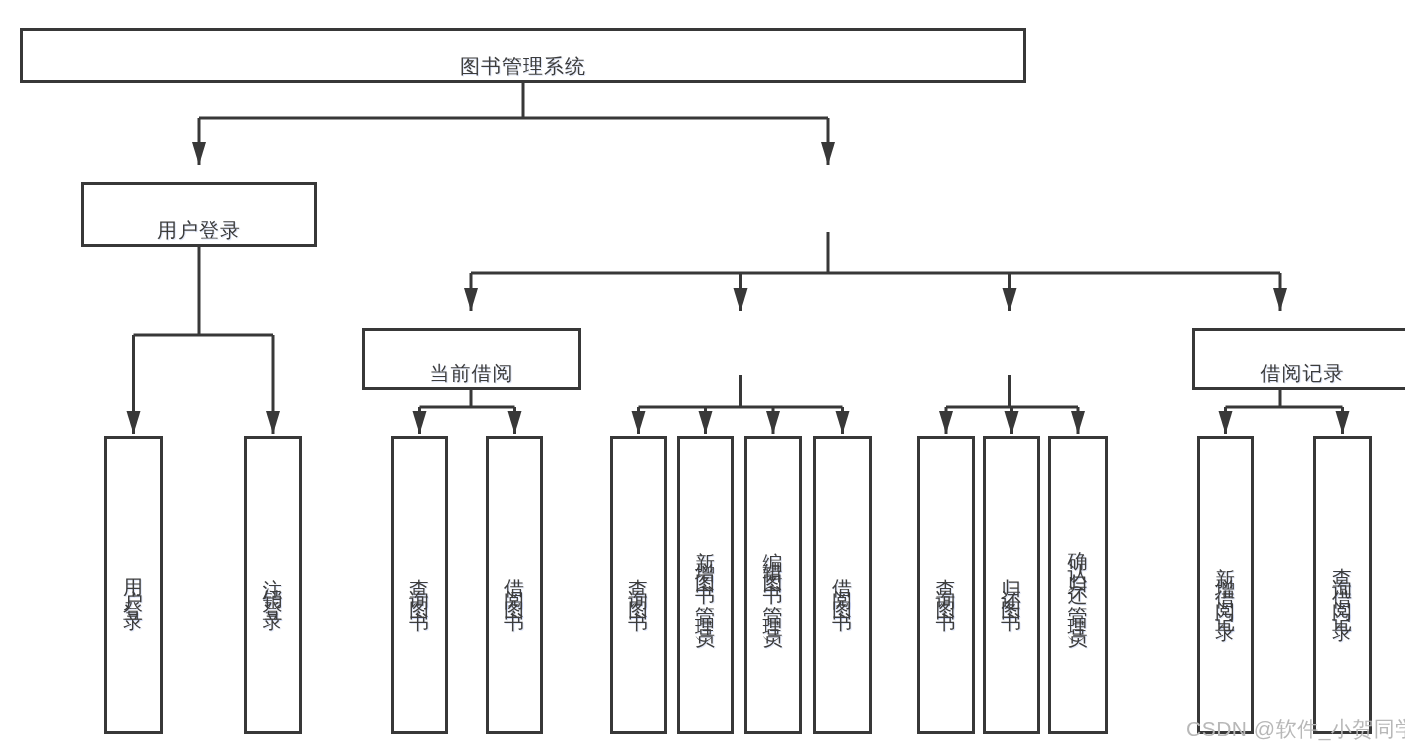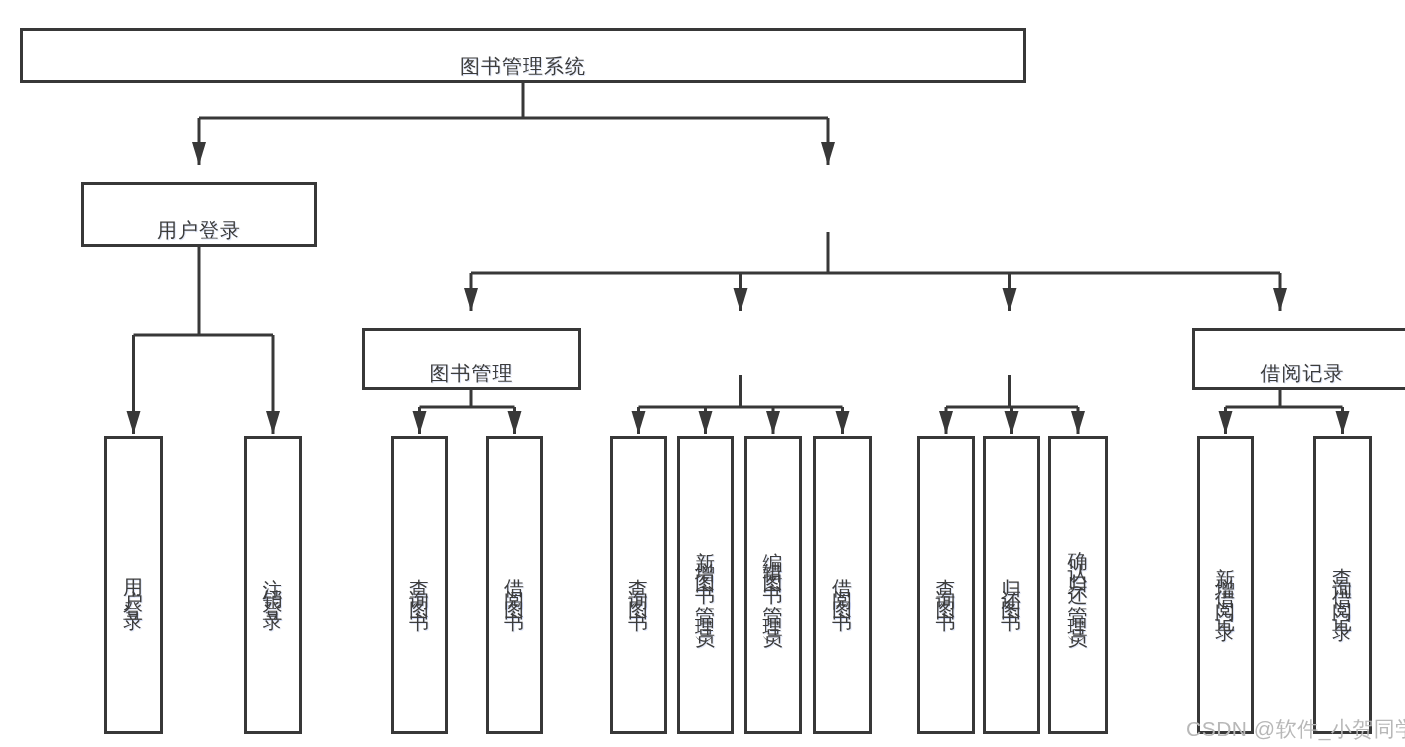--- a/index.html
+++ b/index.html
@@ -100,21 +100,21 @@
 
   <div class="node" style="left:20px;top:13px;width:1006px;height:55px;">
     <span>图书管理系统</span>
   </div>
 
   <div class="node" style="left:81px;top:167px;width:236px;height:65px;">
     <span>用户登录</span>
   </div>
 
   <div class="node" style="left:362px;top:313px;width:219px;height:62px;">
-    <span>图书管理</span>
+    <span>当前借阅</span>
   </div>
   <div class="node" style="left:1192px;top:313px;width:221px;height:62px;">
     <span>借阅记录</span>
   </div>
 
   <div class="vnode" style="left:104px;width:59px;">
     <span>用户登录</span>
   </div>
   <div class="vnode" style="left:244px;width:58px;">
     <span>注销登录</span>

